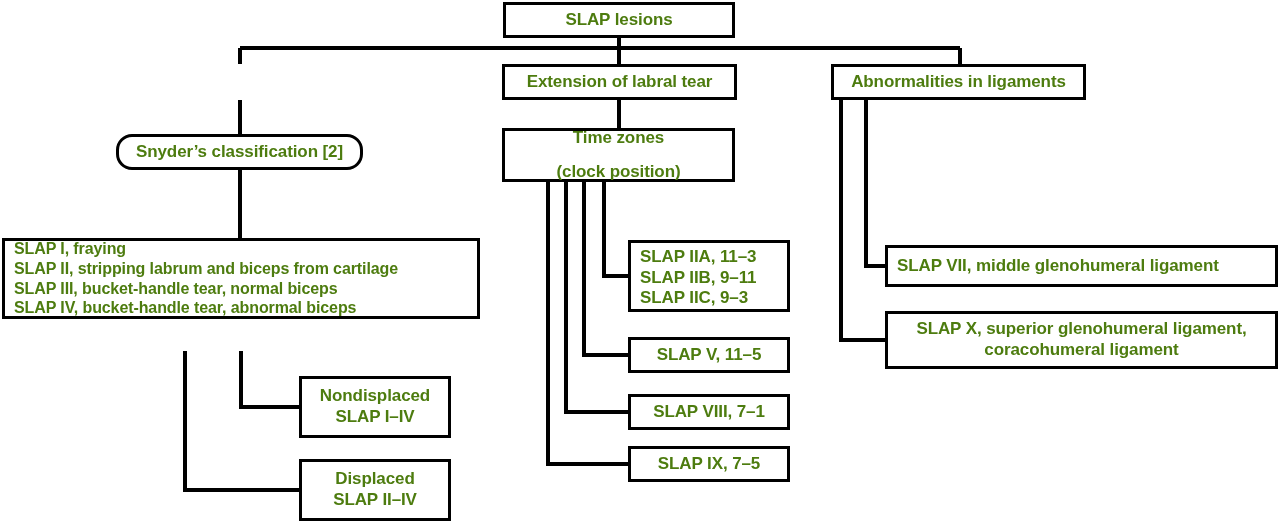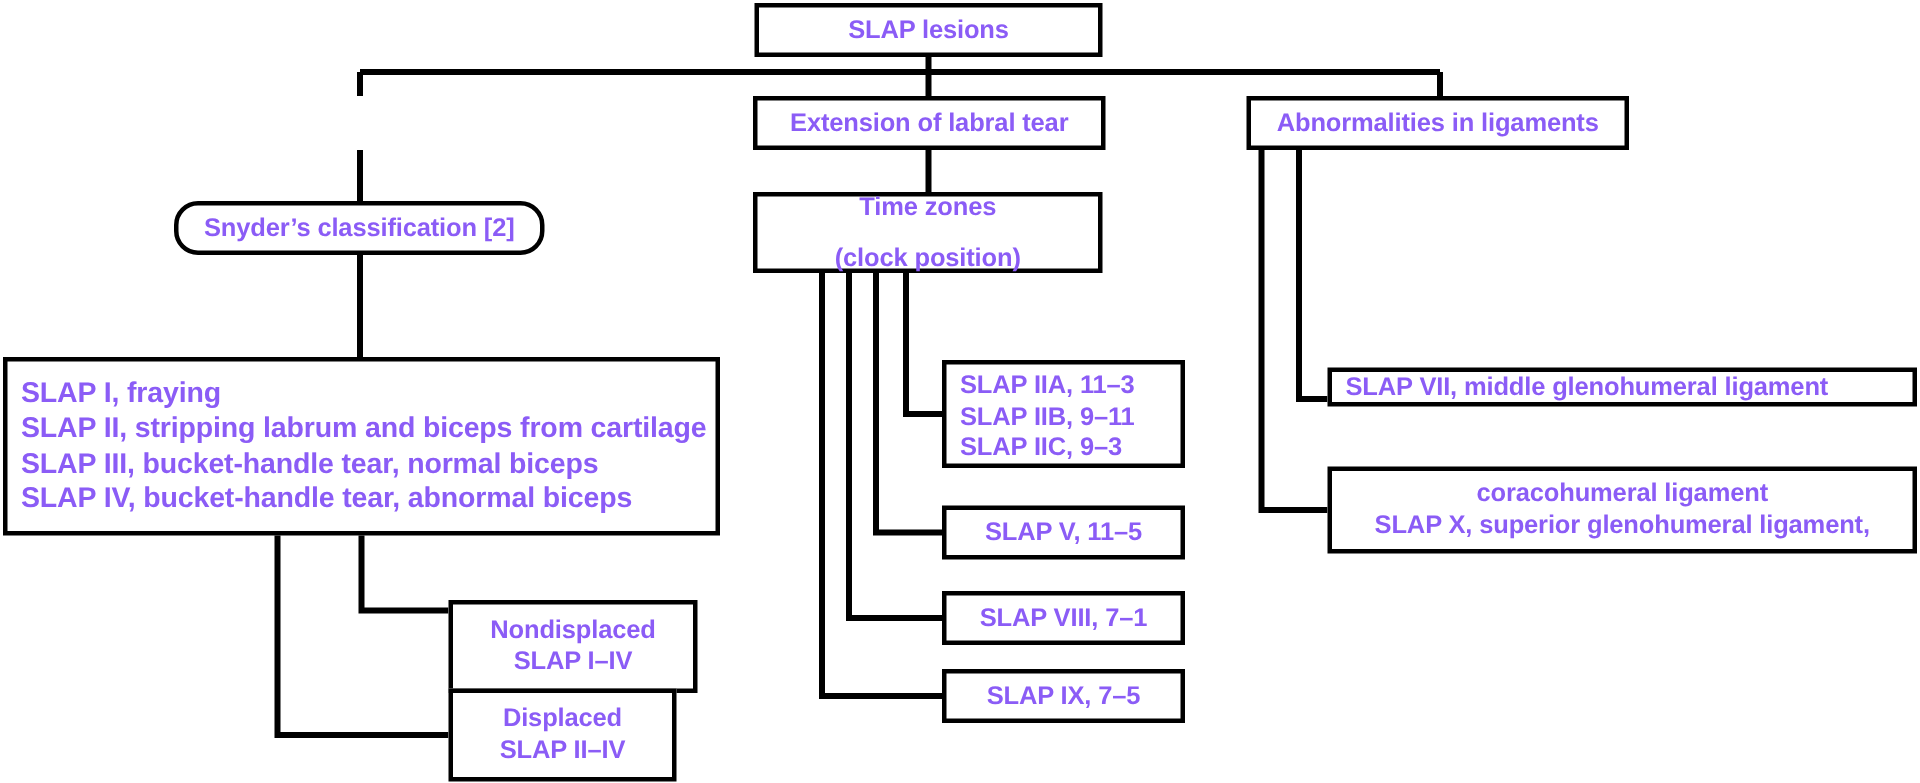--- a/index.html
+++ b/index.html
@@ -21,21 +21,21 @@
     left: 0;
     top: 0;
     width: 1280px;
     height: 522px;
   }
   .node {
     position: absolute;
     box-sizing: border-box;
     border: 3px solid #000000;
     background: #ffffff;
-    color: #8b5cf6;
+    color: #4d7c0f;
     font-weight: bold;
     font-size: 17px;
     line-height: 1.22;
     display: flex;
     flex-direction: column;
     justify-content: center;
     z-index: 2;
     letter-spacing: -0.1px;
   }
   .node.center {
@@ -51,28 +51,28 @@
     white-space: nowrap;
     display: block;
   }
   
   #node-root        { left: 503px;  top: 2px;   width: 232px; height: 36px; }
   #node-biceps      { left: 116px;  top: 64px;  width: 245px; height: 36px; }
   #node-extension   { left: 502px;  top: 64px;  width: 235px; height: 36px; }
   #node-abnorm      { left: 831px;  top: 64px;  width: 255px; height: 36px; }
   #node-snyder      { left: 116px;  top: 134px; width: 247px; height: 36px; border-radius: 16px; }
   #node-timezones   { left: 502px;  top: 128px; width: 233px; height: 54px; gap: 13px; }
-  #node-snyderlist  { left: 2px;    top: 238px; width: 478px; height: 119px; font-size: 19px; }
-  #node-nondisp     { left: 299px;  top: 376px; width: 166px; height: 62px; margin-top: 24px; }
+  #node-snyderlist  { left: 2px;    top: 238px; width: 478px; height: 81px; font-size: 16px; }
+  #node-nondisp     { left: 299px;  top: 376px; width: 152px; height: 62px; }
   #node-disp        { left: 299px;  top: 459px; width: 152px; height: 62px; }
   #node-slap2abc    { left: 628px;  top: 240px; width: 162px; height: 72px; justify-content: flex-end; }
   #node-slapv       { left: 628px;  top: 337px; width: 162px; height: 36px; }
   #node-slapviii    { left: 628px;  top: 394px; width: 162px; height: 36px; }
   #node-slapix      { left: 628px;  top: 446px; width: 162px; height: 36px; }
-  #node-slapvii     { left: 885px;  top: 245px; width: 393px; height: 26px; }
+  #node-slapvii     { left: 885px;  top: 245px; width: 393px; height: 42px; }
   #node-slapx       { left: 885px;  top: 311px; width: 393px; height: 58px; }
 </style>
 </head>
 <body>
 
 <div id="diagram-root">
 
   <svg id="connectors" viewBox="0 0 1280 522" width="1280" height="522" xmlns="http://www.w3.org/2000/svg">
     <g stroke="#000000" stroke-width="4" fill="none" stroke-linecap="butt">
 
@@ -159,17 +159,17 @@
 
   <div class="node center" id="node-slapix">
     <span class="line">SLAP IX, 7–5</span>
   </div>
 
   <div class="node left" id="node-slapvii">
     <span class="line">SLAP VII, middle glenohumeral ligament</span>
   </div>
 
   <div class="node center" id="node-slapx">
+    <span class="line">SLAP X, superior glenohumeral ligament,</span>
     <span class="line">coracohumeral ligament</span>
-    <span class="line">SLAP X, superior glenohumeral ligament,</span>
   </div>
 
 </div>
 
 </body></html>

